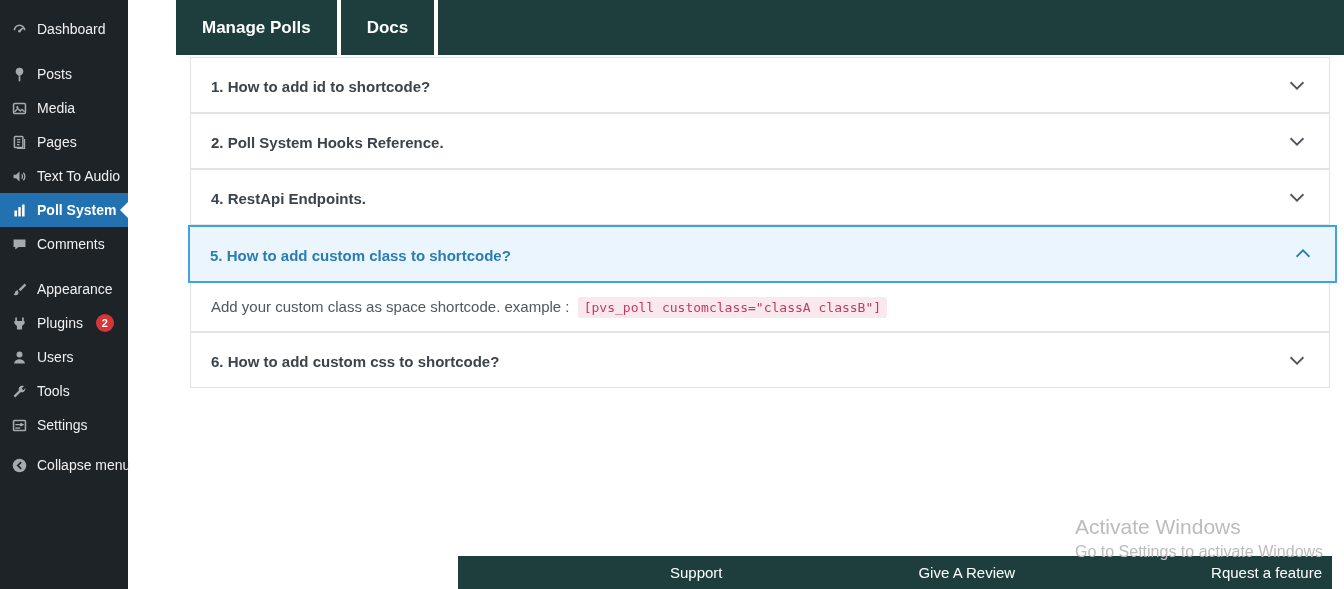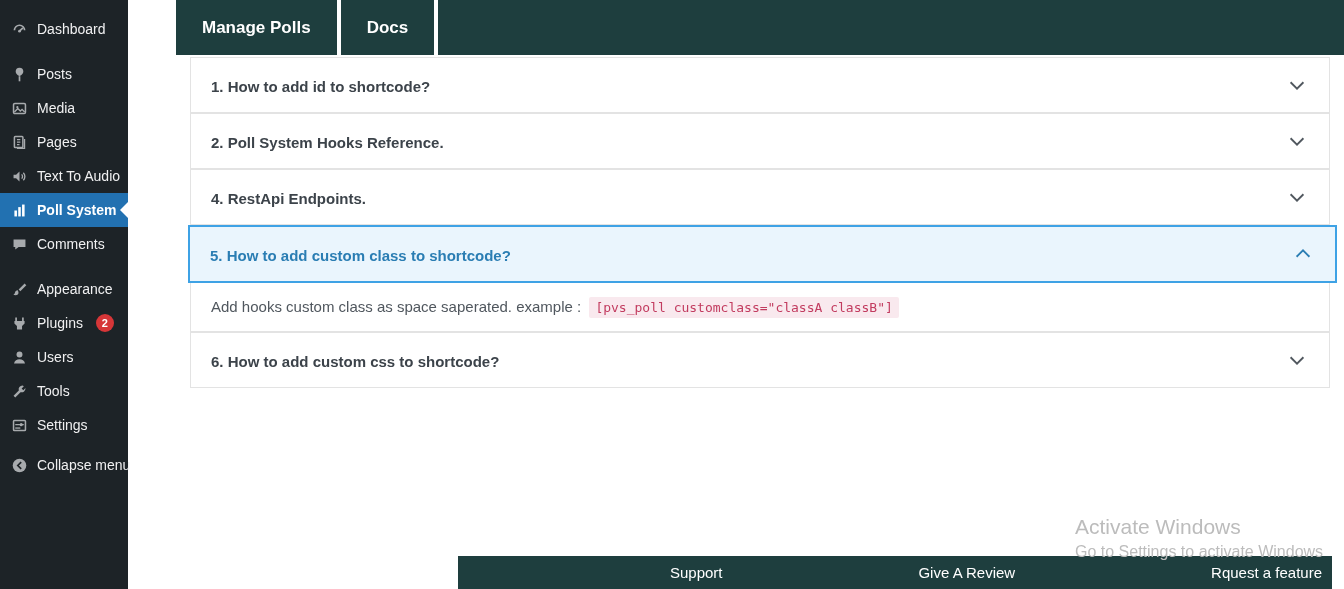--- a/index.html
+++ b/index.html
@@ -285,21 +285,21 @@
   <div class="acc-item open">
     <span class="acc-title">5. How to add custom class to shortcode?</span>
     <span class="chev">
       <svg viewBox="0 0 24 24" width="22" height="22">
           <path d="M5 15l7-7 7 7" fill="none" stroke="currentColor" stroke-width="2"></path>
         </svg>
     </span>
   </div>
 
   <div class="acc-body">
-    <span>Add hooks custom class as space saperated. example : </span><code class="shortcode">[pvs_poll customclass="classA classB"]</code>
+    <span>Add your custom class as space shortcode. example : </span><code class="shortcode">[pvs_poll customclass="classA classB"]</code>
   </div>
 
   <div class="acc-item">
     <span class="acc-title">6. How to add custom css to shortcode?</span>
     <span class="chev">
       <svg viewBox="0 0 24 24" width="22" height="22">
           <path d="M5 9l7 7 7-7" fill="none" stroke="currentColor" stroke-width="2"></path>
         </svg>
     </span>
   </div>

